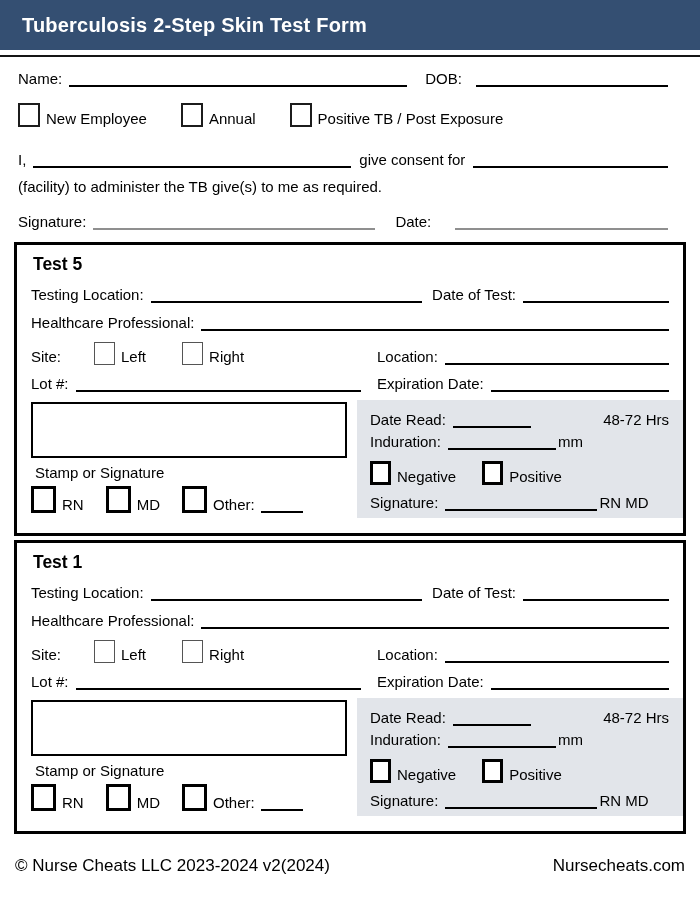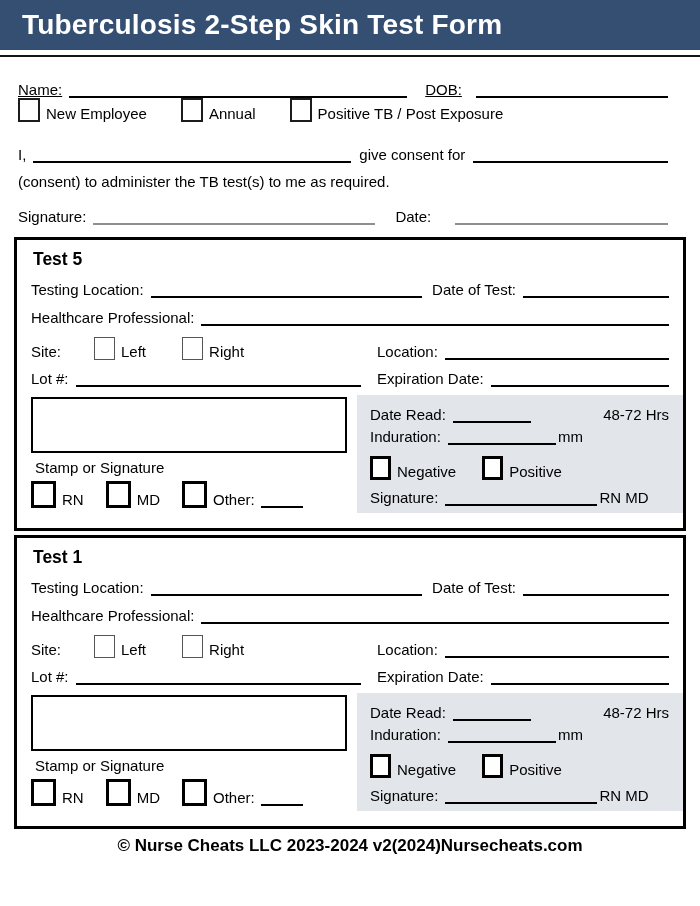--- a/index.html
+++ b/index.html
@@ -12,37 +12,37 @@
   .page {
     width: 700px; height: 906px; background: #fff; color: #000;
     font-family: "Liberation Sans", sans-serif; font-size: 15px;
     position: relative; overflow: hidden;
   }
   
   .titlebar {
     height: 50px; background: var(--header-bg); color: #fff;
     display: flex; align-items: center; padding: 0 22px;
   }
-  .titlebar h1 { font-size: 28px; font-weight: bold; letter-spacing: .2px; }
+  .titlebar h1 { font-size: 20px; font-weight: bold; letter-spacing: .2px; }
   .top-rule { border-top: 2px solid #151515; margin-top: 5px; }
 
   
   .content { padding: 0 14px; }
   .fields { padding: 0 18px 0 4px; }
   .row { display: flex; align-items: flex-end; }
   .lbl { white-space: nowrap; margin-right: 7px; }
   .line { display: inline-block; height: 15px; border-bottom: 2px solid #000; }
   .line.flex { flex: 1; }
   .line.gray { border-bottom: 2px solid var(--muted-line); }
 
-  .name-row { margin-top: 24px; text-decoration: underline; }
+  .name-row { margin-top: 13px; }
   .name-row .nline { width: 338px; }
   .name-row .dob { margin-left: 18px; margin-right: 14px; }
   .addr-row { margin-top: 4px; }
-  .reason-row { align-items: flex-end; }
+  .reason-row { margin-top: 16px; align-items: flex-end; }
   .reason-row .grp { display: flex; align-items: flex-end; margin-right: 34px; }
   .consent-row { margin-top: 24px; }
   .consent-row .l1 { width: 318px; }
   .consent-row .mid { margin: 0 8px; white-space: nowrap; }
   .facility { margin-top: 10px; }
   .sig-row { margin-top: 18px; }
   .sig-row .sline { width: 282px; }
   .sig-row .date { margin-left: 20px; margin-right: 24px; }
 
   
@@ -87,22 +87,22 @@
   .prow.r1 { margin-bottom: 5px; }
   .prow.r2 { margin-bottom: 11px; }
   .prow.r3 { margin-bottom: 9px; }
   .readpanel .cb.thick { width: 21px; height: 24px; border-width: 3.5px; }
   .readpanel .resgap { margin-right: 26px; }
   .unit { margin-left: 2px; }
   .suffix { margin-left: 2px; white-space: nowrap; }
 
   
   .footer {
-    display: flex; justify-content: center; align-items: flex-end;
-    margin-top: 7px; padding: 0 1px; font-size: 17px; font-weight: bold;
+    display: flex; justify-content: space-between; align-items: flex-end;
+    margin-top: 22px; padding: 0 1px; font-size: 17px;
   }
 </style>
 </head>
 <body>
 
 <div class="page">
 
   <div class="titlebar">
     <h1>Tuberculosis 2-Step Skin Test Form</h1>
   </div>
@@ -134,21 +134,21 @@
         </span>
       </div>
 
       <div class="row consent-row">
         <span class="lbl">I,</span>
         <span class="line l1"></span>
         <span class="mid">give consent for</span>
         <span class="line flex"></span>
       </div>
 
-      <div class="facility">(consent) to administer the TB test(s) to me as required.</div>
+      <div class="facility">(facility) to administer the TB give(s) to me as required.</div>
 
       <div class="row sig-row">
         <span class="lbl">Signature:</span>
         <span class="line gray sline"></span>
         <span class="lbl date">Date:</span>
         <span class="line gray flex"></span>
       </div>
 
     </div>
 

